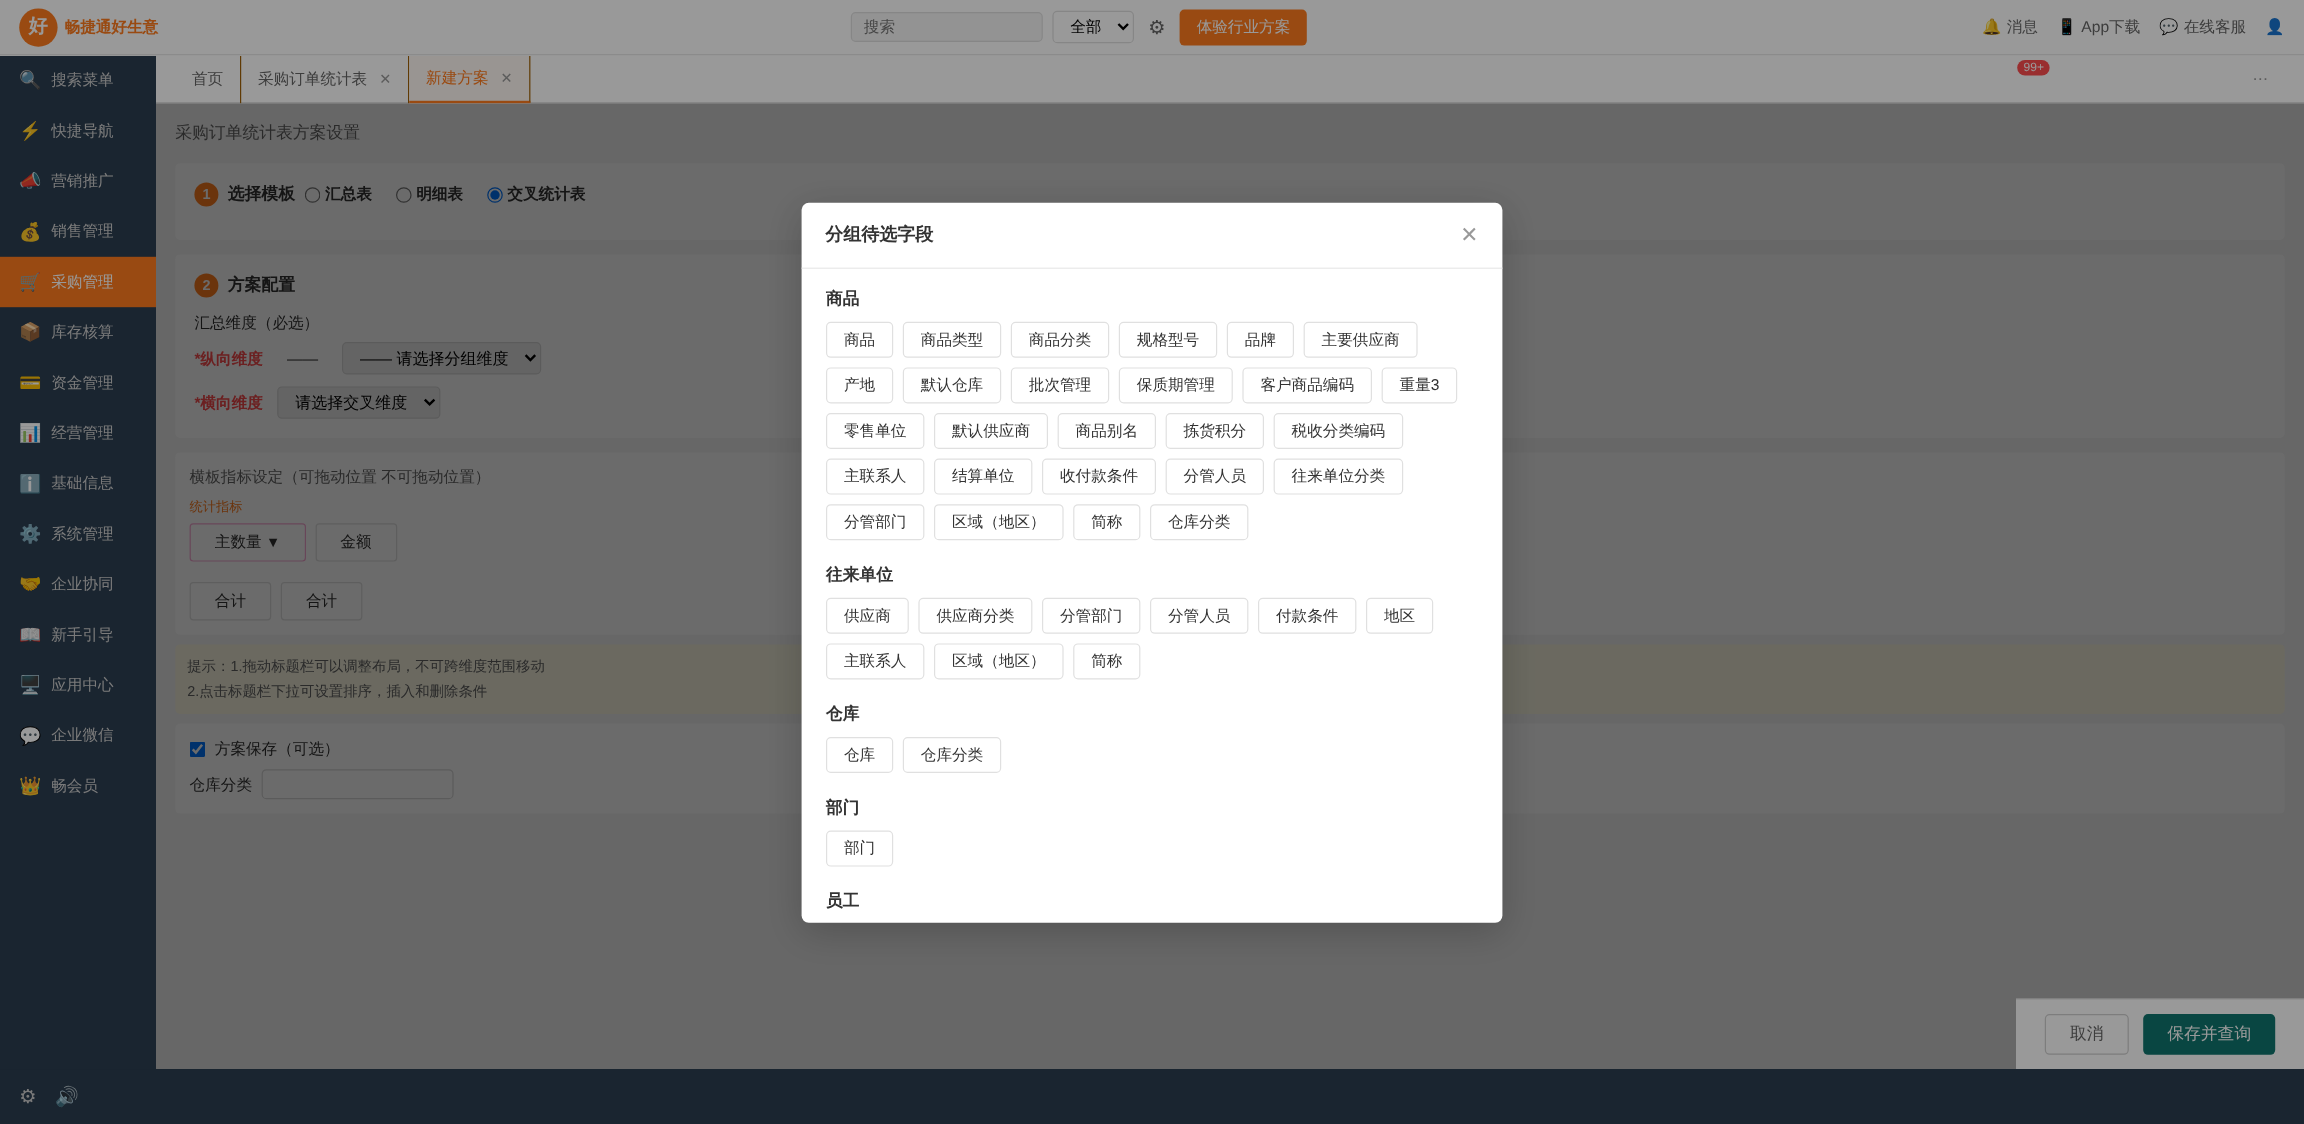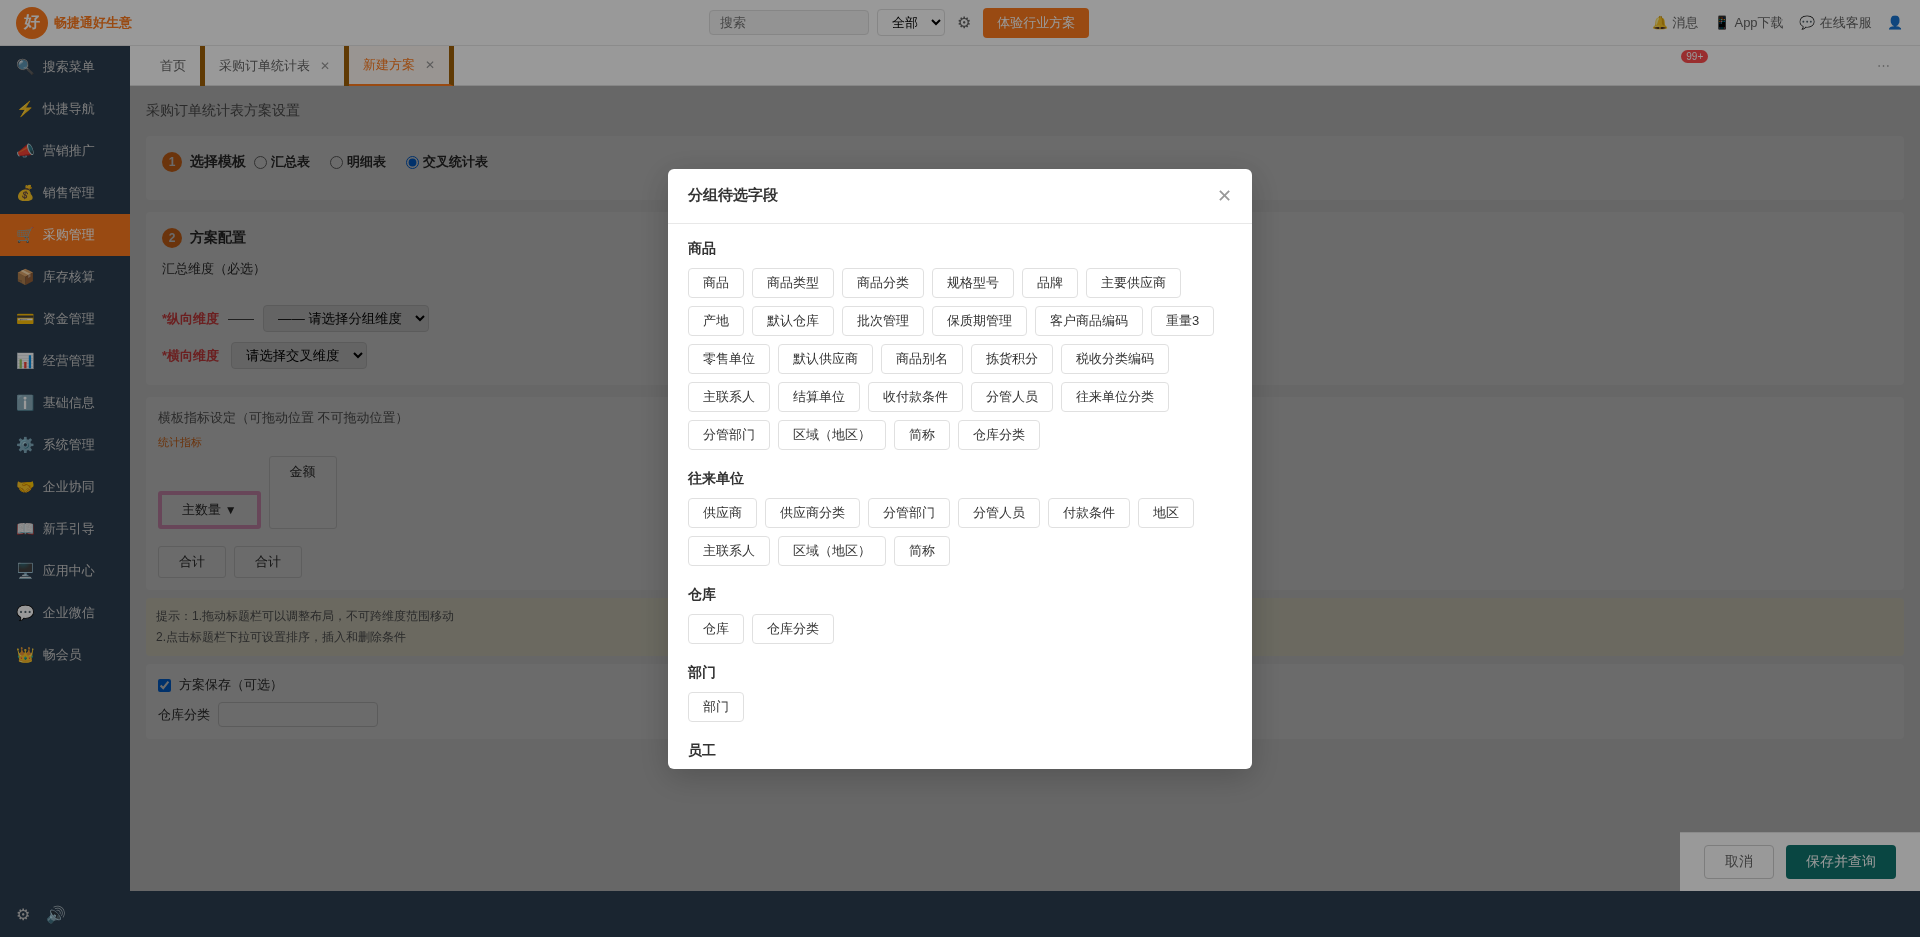--- a/index.html
+++ b/index.html
@@ -115,21 +115,21 @@
       gap: 0;
     }
     .tab-item {
       height: 40px;
       display: flex;
       align-items: center;
       padding: 0 14px;
       cursor: pointer;
       font-size: 13px;
       color: #666;
-      border-right: 5px solid #a16207;
+      border-right: 1px solid #a16207;
       gap: 6px;
       white-space: nowrap;
     }
     .tab-item.active {
       color: #ff7c1e;
       background: #fff8f3;
       border-bottom: 2px solid #ff7c1e;
     }
     .tab-close {
       font-size: 12px;
@@ -488,43 +488,43 @@
           </label>
       </div>
     </div>
   </div>
 
   <div class="config-section">
     <div class="step-label">
       <div class="step-num">2</div>
       <span>方案配置</span>
     </div>
-    <div style="margin-bottom:27px;">
+    <div style="margin-bottom:7px;">
       <span>汇总维度（必选）</span>
     </div>
-    <div style="display:flex;align-items:center;gap:9px;margin-bottom:10px;">
+    <div style="display:flex;align-items:center;gap:20px;margin-bottom:10px;">
       <span style="color:#ff4d4f;font-weight:bold;">*纵向维度</span>
       <span>——</span>
       <select style="border:1px solid #d9d9d9;padding:4px 10px;border-radius:4px;">
         <option>——  请选择分组维度</option>
       </select>
     </div>
     <div style="display:flex;align-items:center;gap:12px;">
       <span style="color:#ff4d4f;font-weight:bold;">*横向维度</span>
       <select style="border:1px solid #d9d9d9;padding:4px 10px;border-radius:4px;">
         <option>请选择交叉维度</option>
       </select>
     </div>
   </div>
 
   <div style="background:#fff;padding:12px;margin-bottom:8px;border-radius:4px;">
     <div style="margin-bottom:8px;font-size:13px;color:#666;">横板指标设定（可拖动位置  不可拖动位置）</div>
     <div style="color:#ff7c1e;font-size:11px;margin-bottom:6px;">统计指标</div>
     <div style="display:flex;gap:8px;">
-      <div style="border:4px solid #f9a8d4;padding:6px 20px;border-radius:3px;margin-top:35px;">
+      <div style="border:1px solid #f9a8d4;padding:6px 20px;border-radius:3px;">
         主数量 <span style="font-size:12px;">▼</span>
       </div>
       <div style="border:1px solid #e0e0e0;padding:6px 20px;border-radius:3px;">金额</div>
     </div>
     <div style="display:flex;gap:8px;margin-top:17px;">
       <div style="border:1px solid #e0e0e0;padding:6px 20px;border-radius:3px;">合计</div>
       <div style="border:1px solid #e0e0e0;padding:6px 20px;border-radius:3px;">合计</div>
     </div>
   </div>
 

